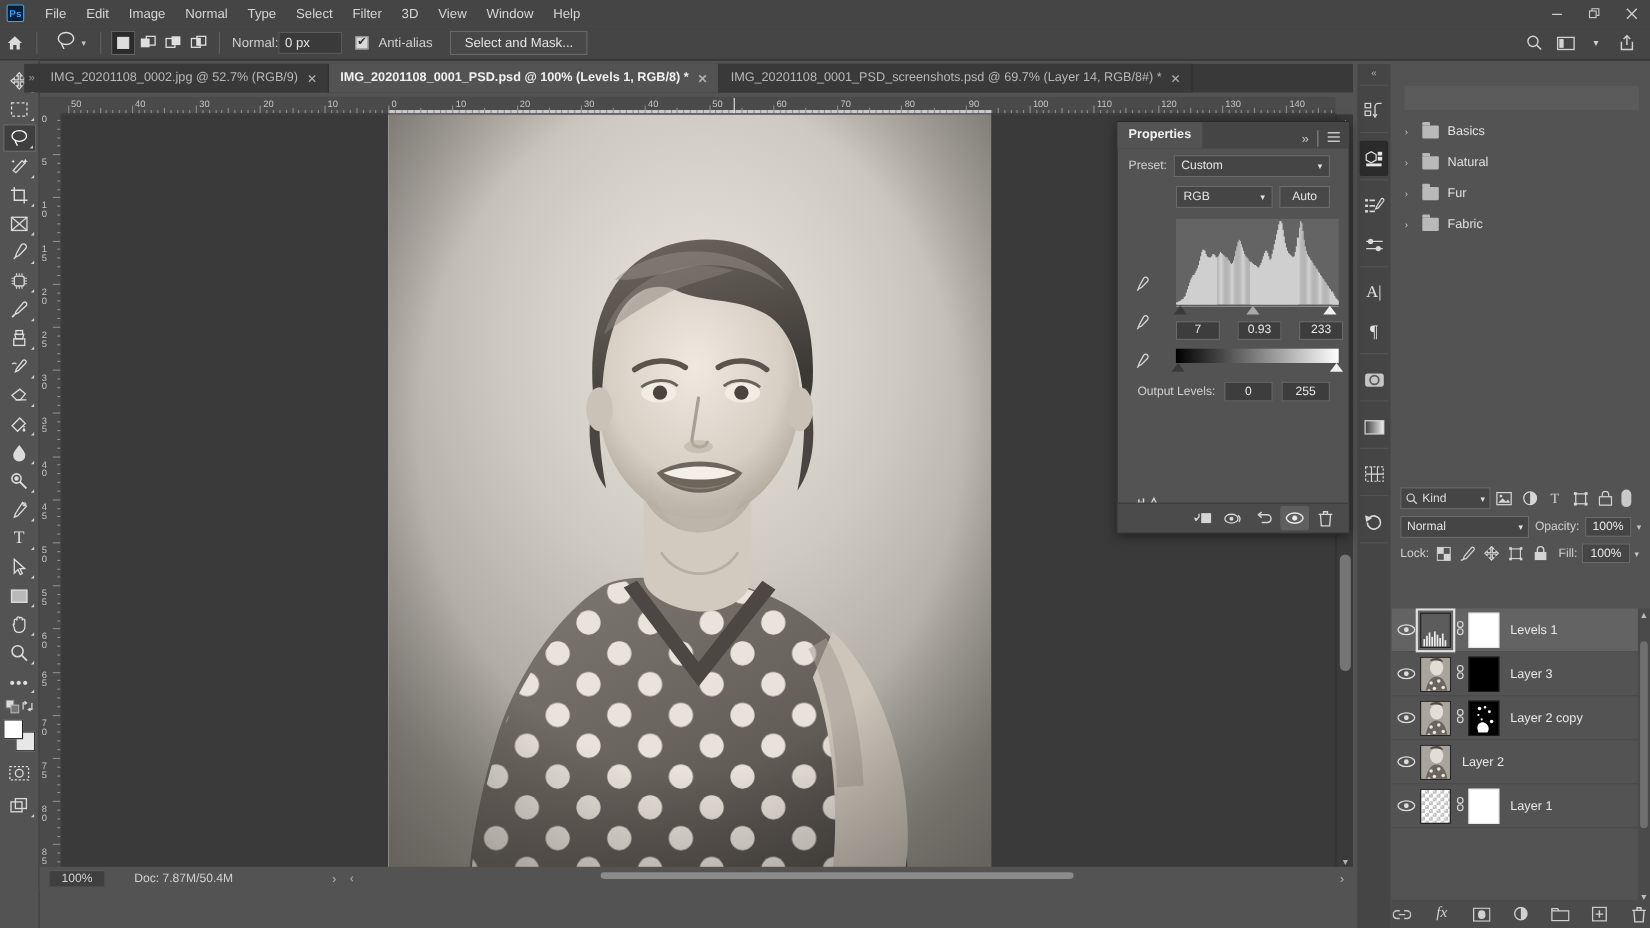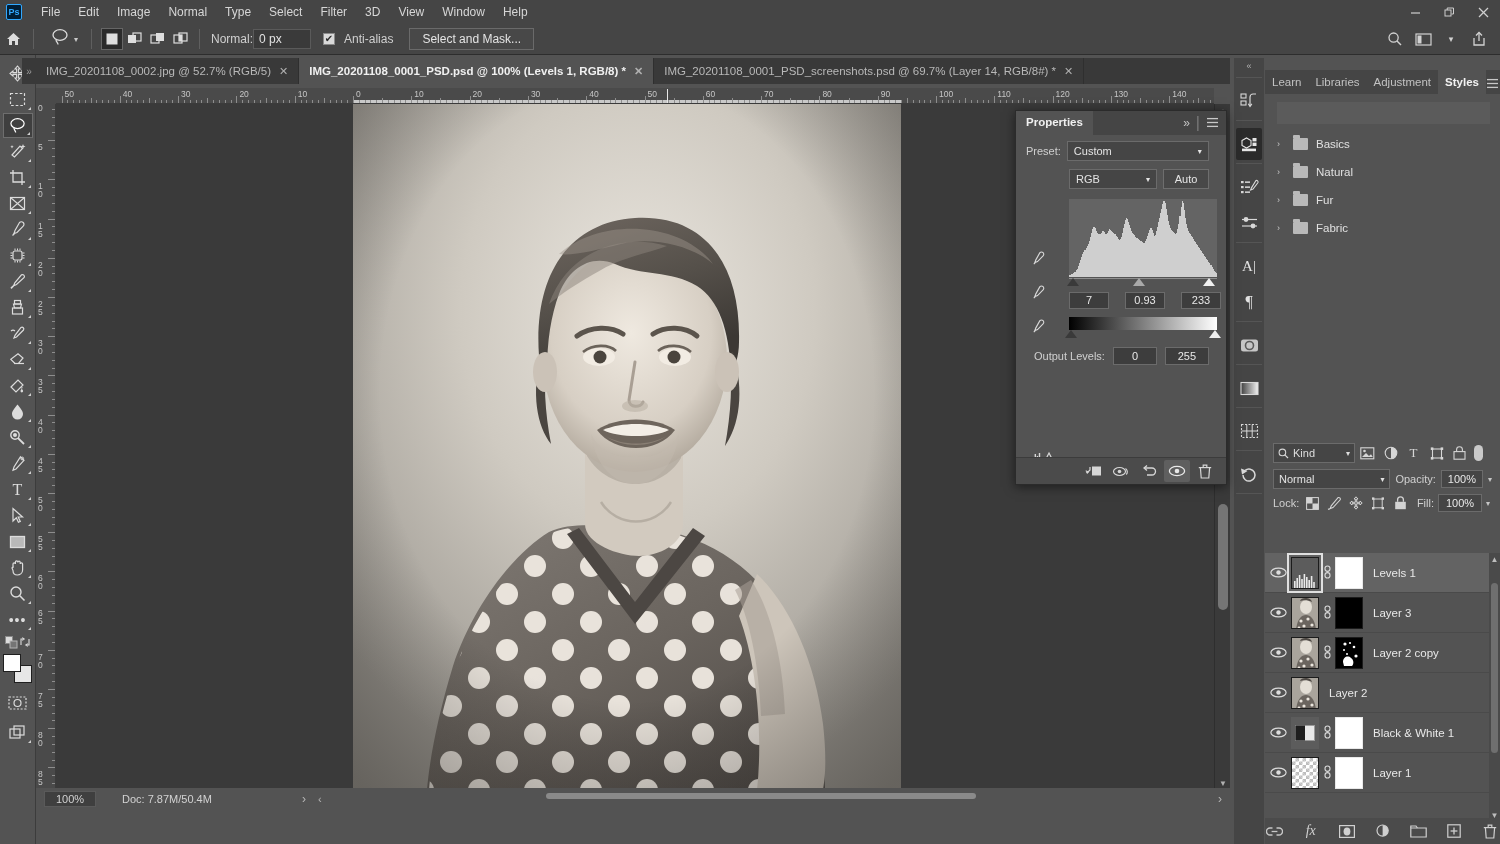--- a/index.html
+++ b/index.html
@@ -171,21 +171,21 @@
   }
   .rail-ic.active { background: #2b2b2b; }
   .rail-sep { width: 26px; height: 1px; background: #555; margin: 3px 0; }
 
   
   .props {
     position: absolute; left: 1015px; top: 110px; width: 212px; height: 375px;
     background: #535353; border: 1px solid #2b2b2b;
     box-shadow: 0 2px 10px rgba(0,0,0,0.5);
   }
-  .props-tabrow { height: 24px; background: #454545; display: flex; align-items: center; }
+  .props-tabrow { height: 24px; background: #454545; display: flex; align-items: flex-end; }
   .props-tab { background: #535353; color: #f0f0f0; font-size: 11.5px; font-weight: bold;
                padding: 5px 10px 4px 10px; height: 24px; }
   .props-tools { margin-left: auto; display: flex; align-items: center; gap: 6px; padding-right: 7px; color: #c4c4c4; }
   .props-head {
     display: flex; align-items: center; gap: 7px; padding: 7px 8px; height: 30px;
     border-bottom: 1px solid #4a4a4a;
   }
   .hist-ic { width: 22px; height: 18px; background: #3a3a3a; border: 1px solid #717171;
              display:flex; align-items:center; justify-content:center; }
   .mask-ic { width: 20px; height: 18px; background: #c8c8c8; border: 1px solid #8a8a8a;
@@ -591,21 +591,21 @@
           <rect x="1" y="4" width="10" height="9" fill="none" stroke="#dcdcdc" stroke-width="1.2"></rect>
           <rect x="5" y="1" width="10" height="9" fill="none" stroke="#dcdcdc" stroke-width="1.2"></rect>
         </svg>
       <i class="tri"></i>
     </div>
   </div>
 
   <div class="tabbar-left">»</div>
   <div class="tabbar">
     <div class="doctab">
-      <span>IMG_20201108_0002.jpg @ 52.7% (RGB/5)</span>
+      <span>IMG_20201108_0002.jpg @ 52.7% (RGB/9)</span>
       <span class="tab-x">✕</span>
     </div>
     <div class="doctab active">
       <span>IMG_20201108_0001_PSD.psd @ 100% (Levels 1, RGB/8) *</span>
       <span class="tab-x">✕</span>
     </div>
     <div class="doctab">
       <span>IMG_20201108_0001_PSD_screenshots.psd @ 69.7% (Layer 14, RGB/8#) *</span>
       <span class="tab-x">✕</span>
     </div>
@@ -1136,35 +1136,20 @@
     <div class="rail-ic">
       <svg width="19" height="17" viewBox="0 0 19 17">
           <path d="M3 9 a6 6 0 1 0 2.2-4.6" fill="none" stroke="#d8d8d8" stroke-width="1.5"></path>
           <polygon points="1,2.5 7.5,5 2,8.5" fill="#d8d8d8"></polygon>
         </svg>
     </div>
     <div class="rail-sep"></div>
   </div>
 
   <div class="stylespanel">
-    <div class="sp-tabs">
-      <div class="sp-tab">Learn</div>
-      <div class="sp-tab">Libraries</div>
-      <div class="sp-tab">Adjustment</div>
-      <div class="sp-tab active">Styles</div>
-      <div class="sp-menu">
-        <svg width="13" height="11" viewBox="0 0 13 11">
-            <g stroke="#c8c8c8" stroke-width="1.3">
-              <line x1="1" y1="1.6" x2="12" y2="1.6"></line>
-              <line x1="1" y1="5.5" x2="12" y2="5.5"></line>
-              <line x1="1" y1="9.4" x2="12" y2="9.4"></line>
-            </g>
-          </svg>
-      </div>
-    </div>
     <div class="sp-search"></div>
     <div class="sp-list">
       <div class="sp-item">
         <span class="sp-arrow">›</span>
         <span class="folder"></span>
         <span>Basics</span>
       </div>
       <div class="sp-item">
         <span class="sp-arrow">›</span>
         <span class="folder"></span>
@@ -1414,42 +1399,20 @@
                 <circle cx="16" cy="21" r="1.6"></circle>
                 <circle cx="12" cy="28" r="1.6"></circle>
                 <circle cx="20" cy="27" r="1.6"></circle>
                 <circle cx="7" cy="30" r="1.4"></circle>
               </g>
             </svg>
         </div>
         <div class="layer-name">Layer 2</div>
       </div>
 
-      <div class="layer-row">
-        <div class="eye">
-          <svg width="17" height="11" viewBox="0 0 17 11">
-              <ellipse cx="8.5" cy="5.5" rx="7.6" ry="4.4" fill="none" stroke="#dcdcdc" stroke-width="1.2"></ellipse>
-              <circle cx="8.5" cy="5.5" r="2.2" fill="#dcdcdc"></circle>
-            </svg>
-        </div>
-        <div class="thumb-img" style="background:#5c5c5c;display:flex;align-items:center;justify-content:center;border:none;width:28px;">
-          <svg width="20" height="16" viewBox="0 0 20 16">
-              <rect x="0.5" y="0.5" width="19" height="15" fill="#e8e8e8" stroke="#9a9a9a"></rect>
-              <rect x="0.5" y="0.5" width="9.5" height="15" fill="#1e1e1e"></rect>
-            </svg>
-        </div>
-        <div class="link-ic">
-          <svg width="9" height="14" viewBox="0 0 9 14">
-              <rect x="2" y="1" width="5" height="5.4" rx="2.6" fill="none" stroke="#d8d8d8" stroke-width="1.1"></rect>
-              <rect x="2" y="7.6" width="5" height="5.4" rx="2.6" fill="none" stroke="#d8d8d8" stroke-width="1.1"></rect>
-            </svg>
-        </div>
-        <div class="thumb-mask" style="background:#ffffff;border:1px solid #e8e8e8;"></div>
-        <div class="layer-name">Black &amp; White 1</div>
-      </div>
 
       <div class="layer-row">
         <div class="eye">
           <svg width="17" height="11" viewBox="0 0 17 11">
               <ellipse cx="8.5" cy="5.5" rx="7.6" ry="4.4" fill="none" stroke="#dcdcdc" stroke-width="1.2"></ellipse>
               <circle cx="8.5" cy="5.5" r="2.2" fill="#dcdcdc"></circle>
             </svg>
         </div>
         <div class="thumb-img checker"></div>
         <div class="link-ic">

